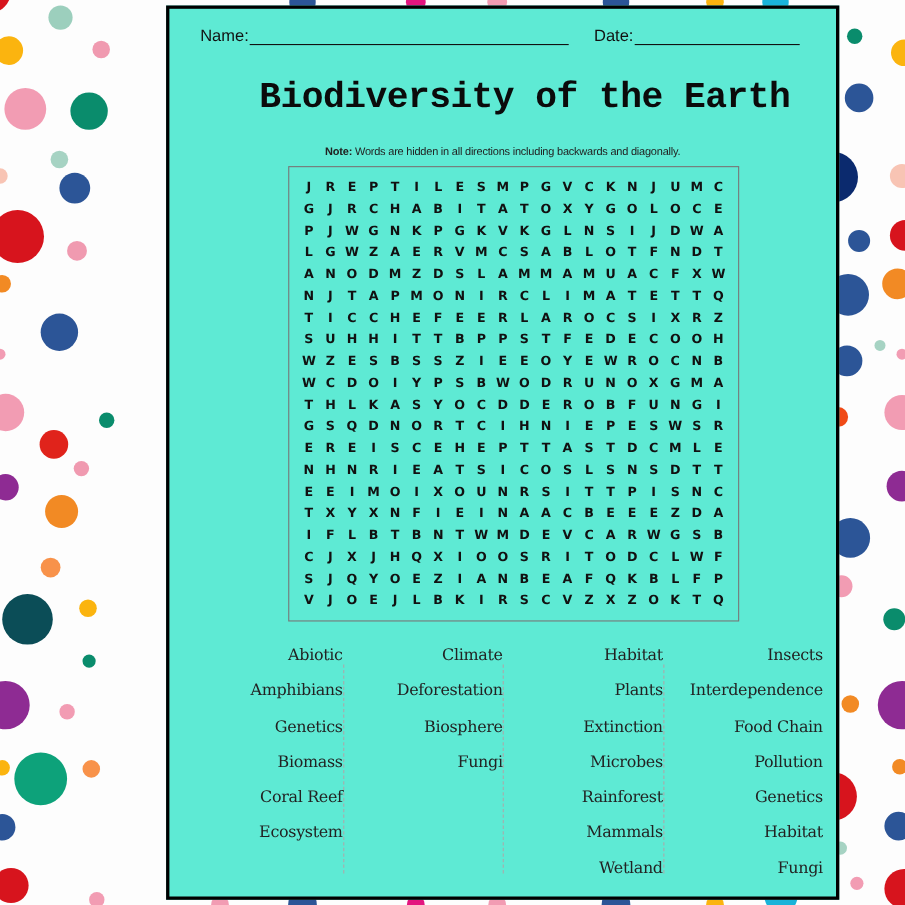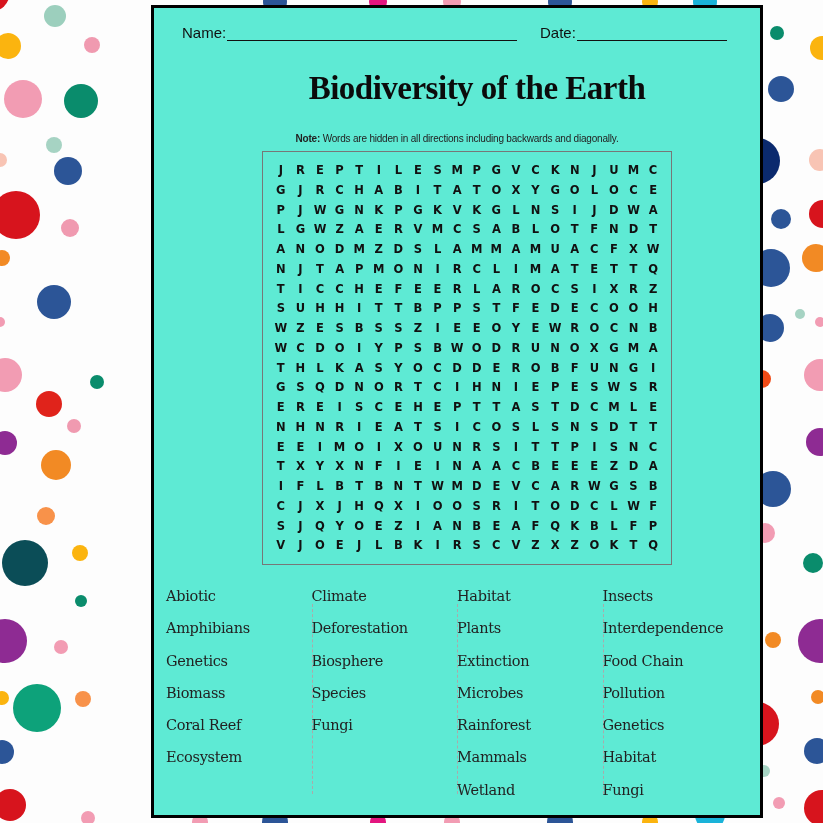--- a/index.html
+++ b/index.html
@@ -15,21 +15,21 @@
   }
   .header-row {
     position:absolute; top:16px; left:28px; right:28px; height:24px;
     font-family:"Liberation Sans", sans-serif; font-size:15px; color:#111;
   }
   .name-field { position:absolute; left:0; top:0; }
   .date-field { position:absolute; left:358px; top:0; }
   .line { display:inline-block; border-bottom:1px solid #111; height:16px; vertical-align:bottom; margin-left:1px; }
   .title {
     position:absolute; top:62px; left:0; right:0; text-align:center;
-    font-family:Liberation Serif, serif; font-weight:bold; font-size:33px; color:#0b0b0b; letter-spacing:-0.5px;padding-left:40px;
+    font-family:Liberation Mono, monospace; font-weight:bold; font-size:33px; color:#0b0b0b; letter-spacing:-0.5px;padding-left:40px;
   }
   .note {
     position:absolute; top:125px; left:0; right:0; text-align:center;
     font-size:10px; color:#222; letter-spacing:-0.2px;
   }
   .note b { font-weight:bold; }
   .grid-box {
     position:absolute; left:108px; top:143px; width:410px; height:414px;
     border:1.5px solid #777; box-sizing:border-box;
   }
@@ -38,21 +38,21 @@
     display:grid; grid-template-columns:repeat(20, 19.6px); grid-auto-rows:19.75px;
   }
   .cell {
     text-align:center; font-family:"DejaVu Sans", sans-serif; font-weight:bold;
     font-size:11.5px; color:#111; line-height:19.75px;
   }
   .words {
     position:absolute; top:578px; left:12px; width:582px; height:220px;
     display:grid; grid-template-columns:repeat(4, 1fr);
   }
-  .col { position:relative; text-align:left; }
+  .col { position:relative; text-align:right; }
   .col + .col::before {
     content:""; position:absolute; left:0; top:18px; height:190px;
     border-left:1.5px dashed #aaa;
   }
   .word {
     font-family:"DejaVu Serif", serif; font-size:14.5px; color:#222;
     height:32.3px; line-height:20px; letter-spacing:-0.3px;
   }
 </style>
 </head>
@@ -569,21 +569,20 @@
         <div class="word">Amphibians</div>
         <div class="word">Genetics</div>
         <div class="word">Biomass</div>
         <div class="word">Coral Reef</div>
         <div class="word">Ecosystem</div>
       </div>
       <div class="col">
         <div class="word">Climate</div>
         <div class="word">Deforestation</div>
         <div class="word">Biosphere</div>
-        <div class="word">Species</div>
         <div class="word">Fungi</div>
       </div>
       <div class="col">
         <div class="word">Habitat</div>
         <div class="word">Plants</div>
         <div class="word">Extinction</div>
         <div class="word">Microbes</div>
         <div class="word">Rainforest</div>
         <div class="word">Mammals</div>
         <div class="word">Wetland</div>

